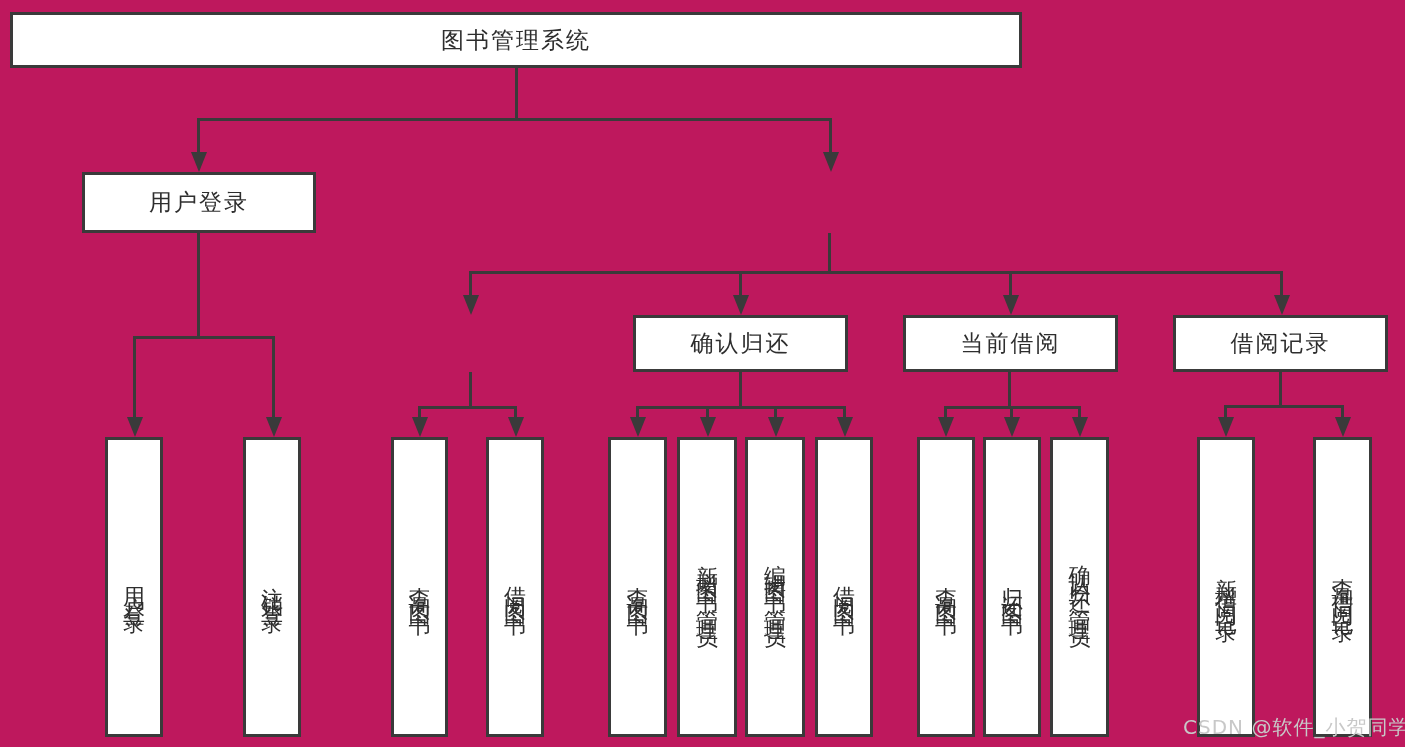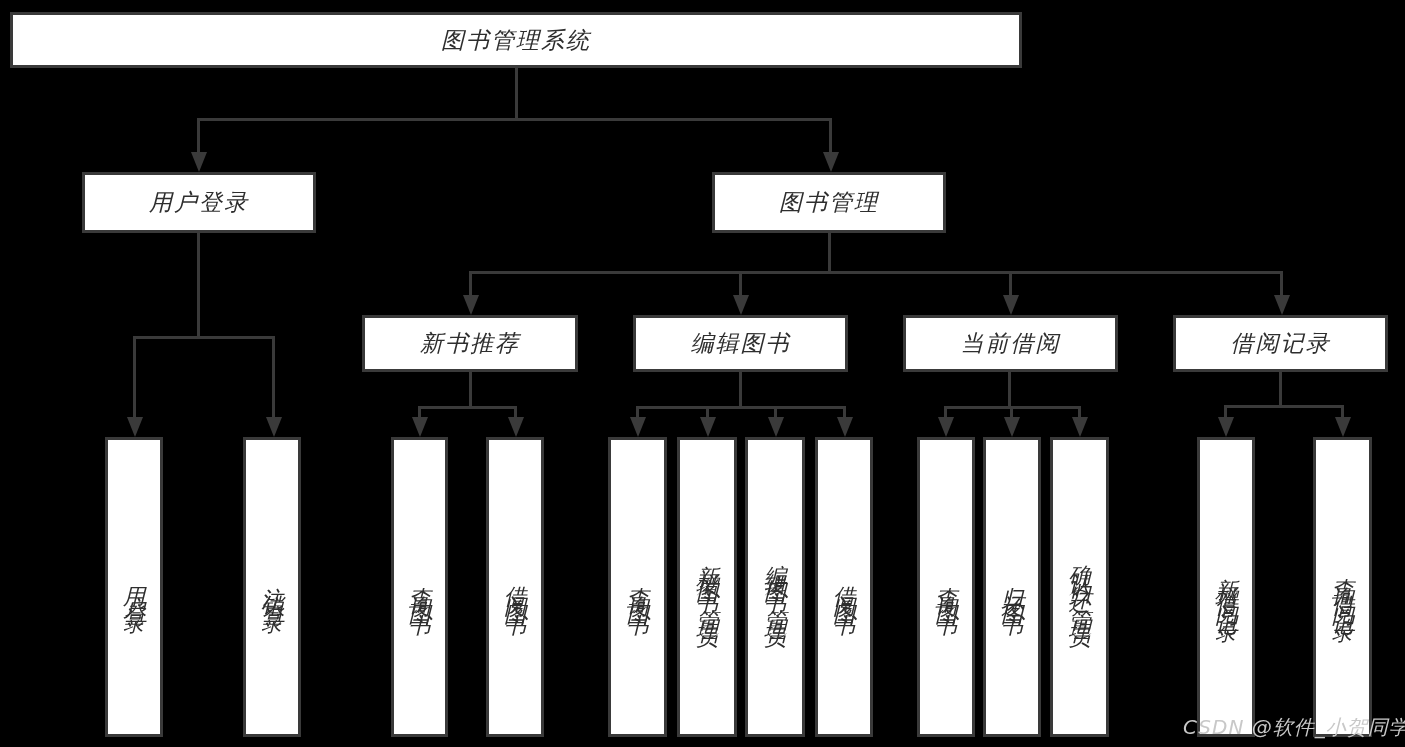--- a/index.html
+++ b/index.html
@@ -1,20 +1,20 @@
 <!DOCTYPE html>
 <html><head>
 <meta charset="utf-8">
 <style>
   * { margin:0; padding:0; box-sizing:border-box; }
   html,body { background:#ffffff; }
   body { font-family:"DejaVu Sans", sans-serif; color:#2e2e2e; }
   .canvas {
     position:relative; width:1405px; height:747px;
-    background:#000000; overflow:hidden;font-style:italic;
+    background:#be185d; overflow:hidden;
   }
   
   .box {
     position:absolute;
     border:3px solid #3a3a3a;
     background:#ffffff;
     display:flex; align-items:center; justify-content:center;
     font-size:23px; letter-spacing:2px; color:#2e2e2e;
     white-space:nowrap;
   }
@@ -51,42 +51,40 @@
   <div class="box" style="left:10px; top:12px; width:1012px; height:56px;">图书管理系统</div>
 
   <div class="vline" style="left:515px; top:68px;  height:50px;"></div>
   <div class="hline" style="left:197px; top:118px; width:635px;"></div>
   <div class="vline" style="left:197px; top:118px; height:37px;"></div>
   <div class="arrow" style="left:191px; top:152px;"></div>
   <div class="vline" style="left:829px; top:118px; height:37px;"></div>
   <div class="arrow" style="left:823px; top:152px;"></div>
 
   <div class="box" style="left:82px; top:172px; width:234px; height:61px;">用户登录</div>
-  <div class="box" style="left:712px; top:172px; width:234px; height:61px;">图书管理</div>
 
   <div class="vline" style="left:197px; top:233px; height:103px;"></div>
   <div class="hline" style="left:133px; top:336px; width:142px;"></div>
   <div class="vline" style="left:133px; top:336px; height:83px;"></div>
   <div class="arrow" style="left:127px; top:417px;"></div>
   <div class="vline" style="left:272px; top:336px; height:83px;"></div>
   <div class="arrow" style="left:266px; top:417px;"></div>
 
   <div class="vline" style="left:828px; top:233px; height:38px;"></div>
   <div class="hline" style="left:469px; top:271px; width:814px;"></div>
   <div class="vline" style="left:469px;  top:271px; height:26px;"></div>
   <div class="arrow" style="left:463px;  top:295px;"></div>
   <div class="vline" style="left:739px;  top:271px; height:26px;"></div>
   <div class="arrow" style="left:733px;  top:295px;"></div>
   <div class="vline" style="left:1009px; top:271px; height:26px;"></div>
   <div class="arrow" style="left:1003px; top:295px;"></div>
   <div class="vline" style="left:1280px; top:271px; height:26px;"></div>
   <div class="arrow" style="left:1274px; top:295px;"></div>
 
-  <div class="box" style="left:362px;  top:315px; width:216px; height:57px;">新书推荐</div>
-  <div class="box" style="left:633px;  top:315px; width:215px; height:57px;">编辑图书</div>
+  <div class="box" style="left:633px;  top:315px; width:215px; height:57px;">确认归还</div>
   <div class="box" style="left:903px;  top:315px; width:215px; height:57px;text-align:center;">当前借阅</div>
   <div class="box" style="left:1173px; top:315px; width:215px; height:57px;">借阅记录</div>
 
   <div class="vline" style="left:469px; top:372px; height:34px;"></div>
   <div class="hline" style="left:418px; top:406px; width:99px;"></div>
   <div class="vline" style="left:418px; top:406px; height:13px;"></div>
   <div class="arrow" style="left:412px; top:417px;"></div>
   <div class="vline" style="left:514px; top:406px; height:13px;"></div>
   <div class="arrow" style="left:508px; top:417px;"></div>
 

